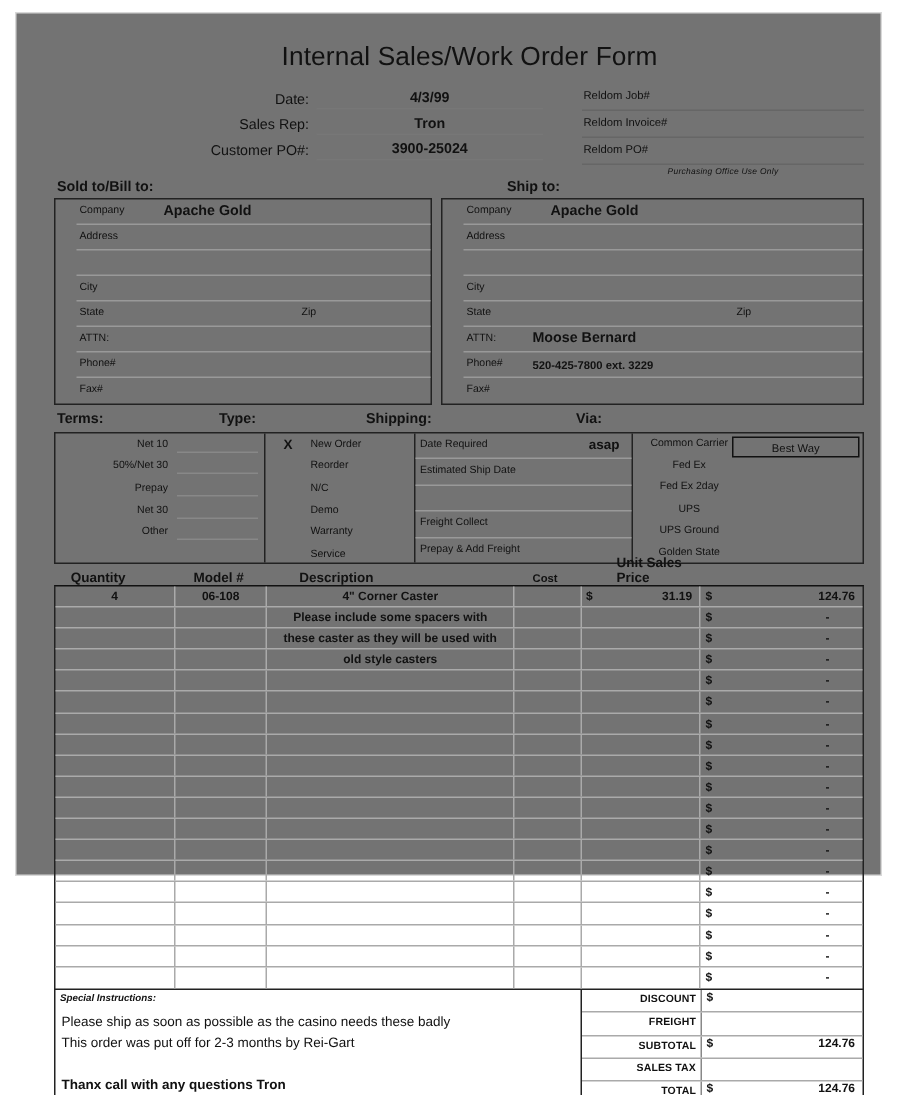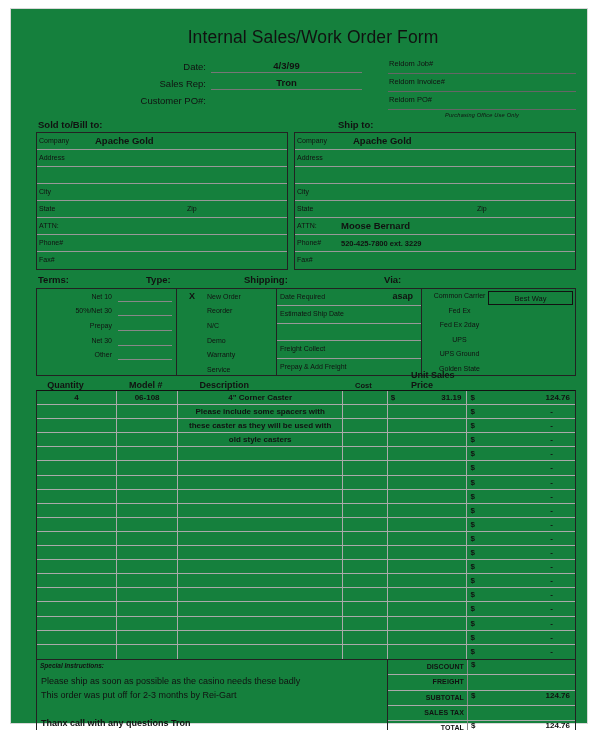--- a/index.html
+++ b/index.html
@@ -9,23 +9,23 @@
   body {
     width: 600px; height: 730px;
     font-family: "Liberation Sans", sans-serif;
     color: #111;
     position: relative;
     overflow: hidden;
   }
   .page {
     position: absolute;
     left: 10px; top: 8px;
-    width: 578px; height: 716px;
+    width: 578px; height: 576px;
     border: 1px solid #d8d8d8;
-    background: #15803d;
+    background: #737373;
     box-sizing: border-box;
   }
   .sheet {
     position: absolute;
     left: 25px; top: 10px;
     width: 540px;
     height: 695px;
   }
 
   
@@ -79,20 +79,21 @@
   .addr-titles span {
     position: absolute; font-size: 9.5px; font-weight: bold;
   }
   .t-sold { left: 2px; }
   .t-ship { left: 258px; margin-left: 44px; }
 
   .addr-wrap { display: flex; gap: 6px; }
   .addr-box {
     border: 1px solid #222;
     box-sizing: border-box;
+    padding-left: 14px;
   }
   .addr-box.left { width: 252px; }
   .addr-box.right { width: 282px; }
   .arow {
     height: 17px;
     border-bottom: 1px solid #999;
     position: relative;
     box-sizing: border-box;
   }
   .arow:last-child { border-bottom: none; }
@@ -286,20 +287,21 @@
           <div class="hdr-row">
             <div class="hdr-lbl">Date:</div>
             <div class="hdr-val">4/3/99</div>
           </div>
           <div class="hdr-row">
             <div class="hdr-lbl">Sales Rep:</div>
             <div class="hdr-val">Tron</div>
           </div>
           <div class="hdr-row">
             <div class="hdr-lbl">Customer PO#:</div>
+            <div class="hdr-val">3900-25024</div>
           </div>
         </div>
       <div class="hdr-right">
           <div class="hdr-rrow">Reldom Job#</div>
           <div class="hdr-rrow">Reldom Invoice#</div>
           <div class="hdr-rrow">Reldom PO#</div>
           <div class="hdr-note">Purchasing Office Use Only</div>
         </div>
     </div>
 

